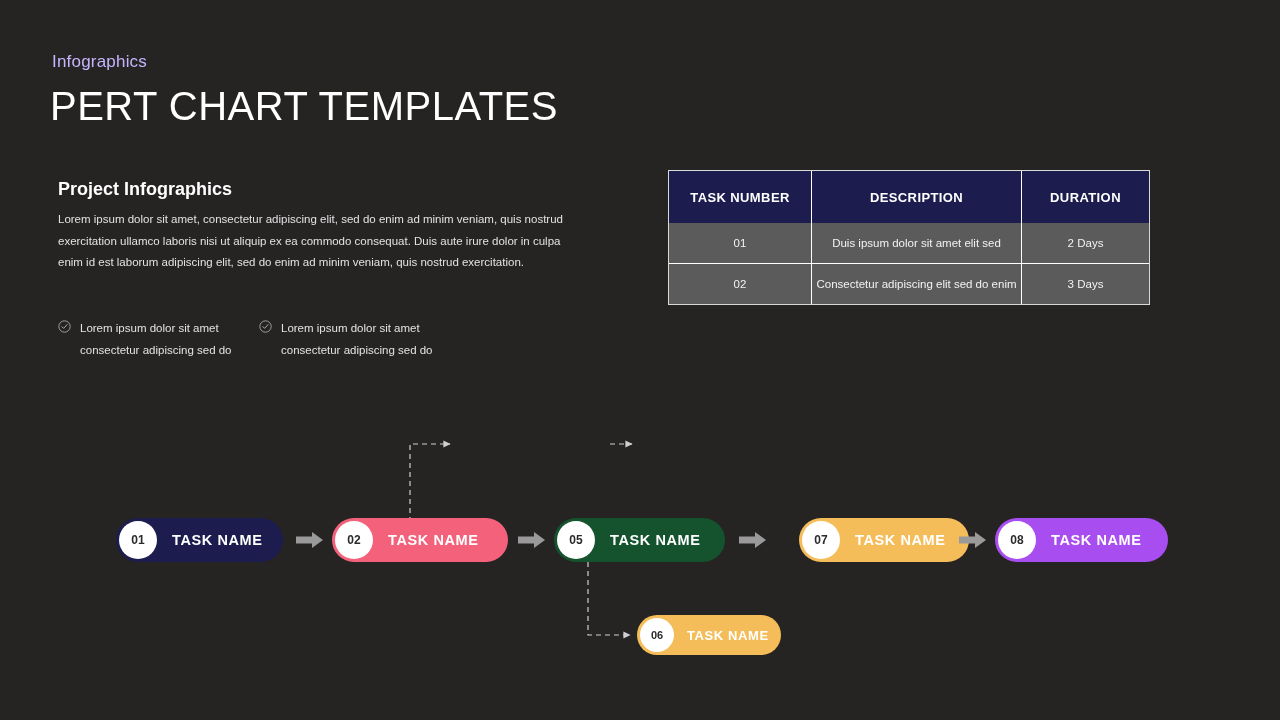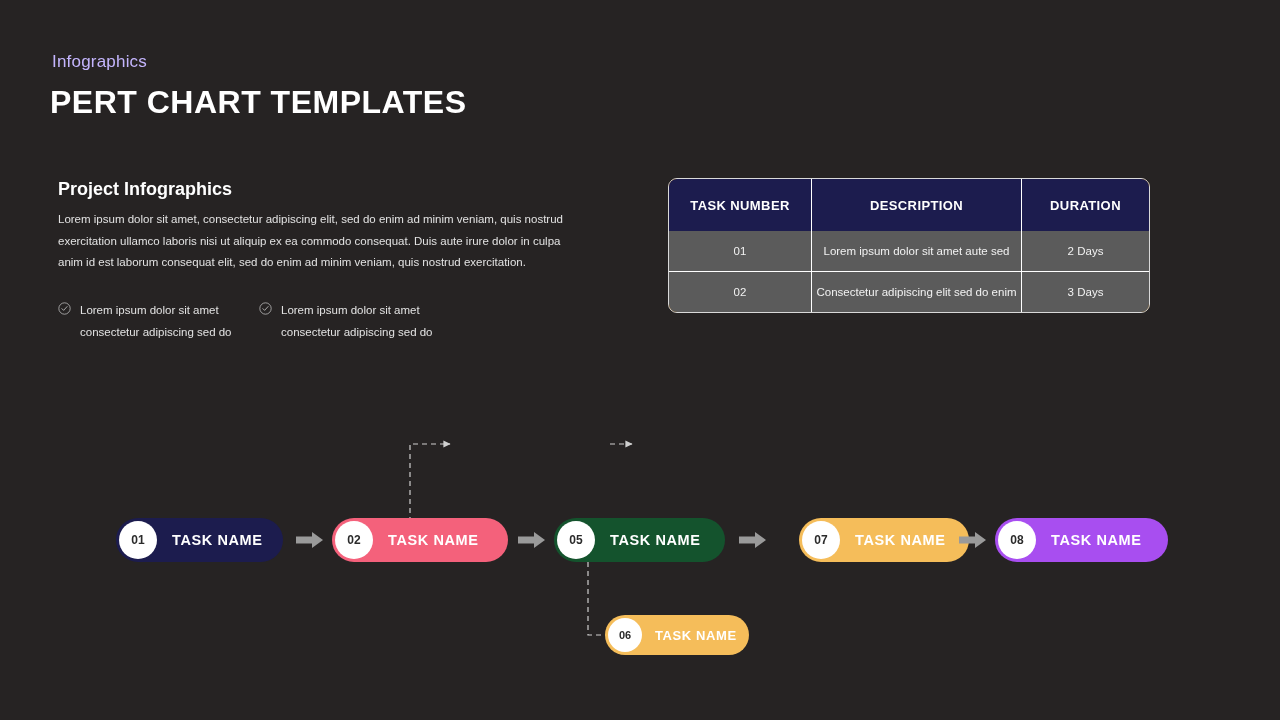--- a/index.html
+++ b/index.html
@@ -28,22 +28,22 @@
     left: 52px;
     top: 52px;
     font-size: 17px;
     color: #c4b5fd;
     letter-spacing: 0.2px;
   }
   .title {
     position: absolute;
     left: 50px;
     top: 84px;
-    font-size: 32px;
-    font-weight: bold;
+    font-size: 40px;
+    font-weight: normal;
     letter-spacing: 0.5px;
     color: #ffffff;
   }
 
   
   .desc-title {
     position: absolute;
     left: 58px;
     top: 179px;
     font-size: 18px;
@@ -55,21 +55,21 @@
     left: 58px;
     top: 209px;
     width: 520px;
     font-size: 11.5px;
     line-height: 21.5px;
     color: #e2e2e2;
   }
   .bullets {
     position: absolute;
     left: 58px;
-    top: 299px;
+    top: 317px;
     width: 520px;
     display: flex;
     gap: 0px;
   }
   .bullet {
     display: flex;
     align-items: flex-start;
     gap: 9px;
     width: 200px;
   }
@@ -87,24 +87,23 @@
     width: 160px;
   }
 
   
   .table-wrap {
     position: absolute;
     left: 668px;
     top: 170px;
     width: 480px;
     border: 1.5px solid #d9d9d9;
-    border-radius: 9px;
+    border-radius: 0;
     overflow: hidden;
     background: #a16207;
-    margin-top: 8px;
   }
   table.pert-table {
     border-collapse: collapse;
     width: 100%;
     table-layout: fixed;
   }
   table.pert-table thead th {
     background: #1c1c4e;
     color: #ffffff;
     font-size: 13px;
@@ -190,21 +189,21 @@
 </style>
 </head>
 <body>
 
 <div class="slide">
 
   <div class="kicker">Infographics</div>
   <div class="title">PERT CHART TEMPLATES</div>
 
   <div class="desc-title">Project Infographics</div>
-  <div class="desc-body">Lorem ipsum dolor sit amet, consectetur adipiscing elit, sed do enim ad minim veniam, quis nostrud exercitation ullamco laboris nisi ut aliquip ex ea commodo consequat. Duis aute irure dolor in culpa anim id est laborum consequat elit, sed do enim ad minim veniam, quis nostrud exercitation.</div>
+  <div class="desc-body">Lorem ipsum dolor sit amet, consectetur adipiscing elit, sed do enim ad minim veniam, quis nostrud exercitation ullamco laboris nisi ut aliquip ex ea commodo consequat. Duis aute irure dolor in culpa enim id est laborum adipiscing elit, sed do enim ad minim veniam, quis nostrud exercitation.</div>
 
   <div class="bullets">
     <div class="bullet">
       <span class="bullet-icon">
         <svg width="13" height="13" viewBox="0 0 16 16">
           <circle cx="8" cy="8" r="7" fill="none" stroke="#b9b9b9" stroke-width="1"></circle>
           <path d="M4.8 8.2 L6.9 10.3 L11.2 5.6" fill="none" stroke="#b9b9b9" stroke-width="1.1" stroke-linecap="round" stroke-linejoin="round"></path>
         </svg>
       </span>
       <span class="bullet-text">Lorem ipsum dolor sit amet consectetur adipiscing sed do</span>
@@ -225,21 +224,21 @@
       <thead>
         <tr>
           <th class="col-num">TASK NUMBER</th>
           <th>DESCRIPTION</th>
           <th class="col-dur">DURATION</th>
         </tr>
       </thead>
       <tbody>
         <tr>
           <td>01</td>
-          <td>Lorem ipsum dolor sit amet  aute sed</td>
+          <td>Duis ipsum dolor sit amet  elit sed</td>
           <td>2 Days</td>
         </tr>
         <tr>
           <td>02</td>
           <td>Consectetur adipiscing elit sed do enim</td>
           <td>3 Days</td>
         </tr>
       </tbody>
     </table>
   </div>
@@ -298,19 +297,19 @@
       <svg width="28" height="18" viewBox="0 0 28 18">
         <path d="M0,5.5 L16,5.5 L16,1 L27,9 L16,17 L16,12.5 L0,12.5 z" fill="#9a9a9a"></path>
       </svg>
     </div>
 
     <div class="node" style="left:995px; top:118px; width:173px; background:#a84ef0;text-align:center;">
       <span class="badge">08</span>
       <span class="node-label">TASK NAME</span>
     </div>
 
-    <div class="node small" style="left:605px; top:215px; width:144px; background:#f5bd5a;align-items:center;">
+    <div class="node small" style="left:637px; top:215px; width:144px; background:#f5bd5a;align-items:center;">
       <span class="badge">06</span>
       <span class="node-label">TASK NAME</span>
     </div>
 
   </div>
 </div>
 
 </body></html>

